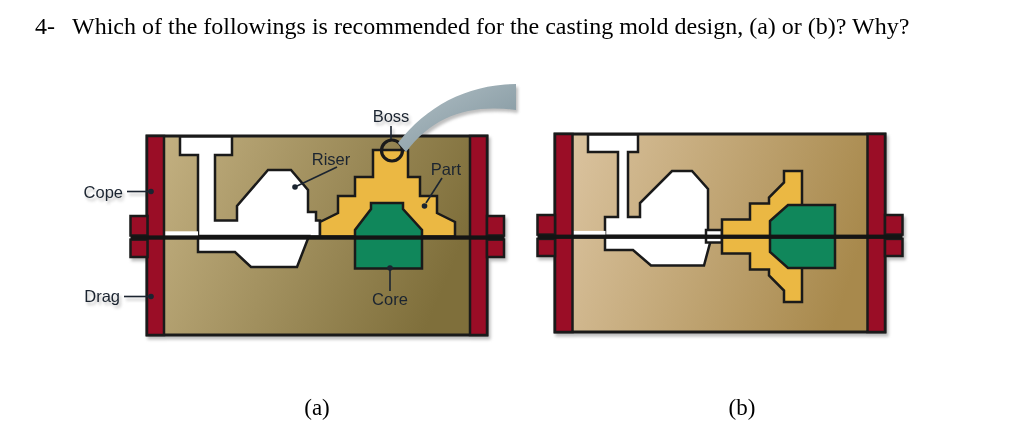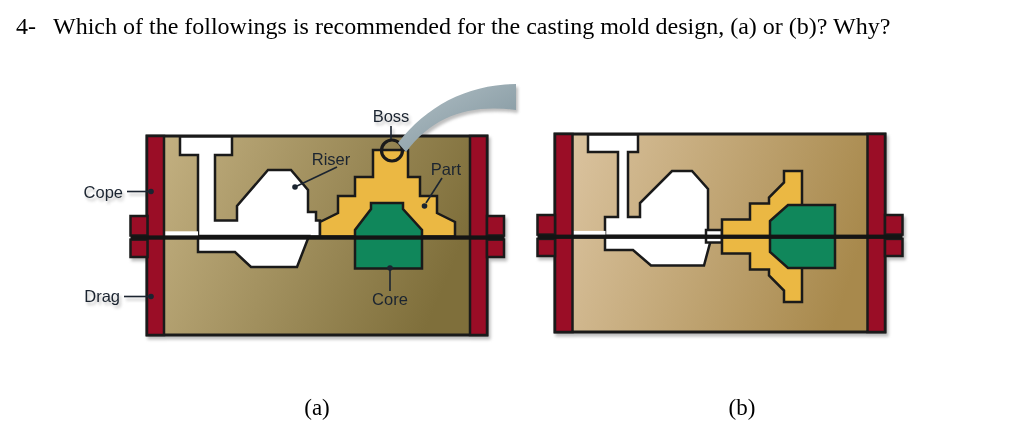--- a/index.html
+++ b/index.html
@@ -1,18 +1,18 @@
 <!DOCTYPE html>
 <html><head>
 <meta charset="utf-8">
 <style>
   html,body{margin:0;padding:0;background:#ffffff;}
   body{width:1024px;height:448px;position:relative;overflow:hidden;
        font-family:"Liberation Serif", serif;}
-  .question{position:absolute;left:16px;top:13px;font-size:24px;color:#000;
+  .question{position:absolute;left:35px;top:13px;font-size:24px;color:#000;
             white-space:nowrap;}
   .qnum{display:inline-block;margin-right:17px;}
   .caption{position:absolute;top:395px;font-size:23px;color:#000;width:80px;
            text-align:center;}
   .caption-a{left:277px;}
   .caption-b{left:702px;}
   svg{position:absolute;left:0;top:0;}
   .mold{filter:drop-shadow(2.5px 3px 1.5px rgba(110,110,110,0.45));}
   .shape{stroke:#1a1a1a;stroke-width:2.5;stroke-linejoin:miter;}
   .thick{stroke-width:3;}

